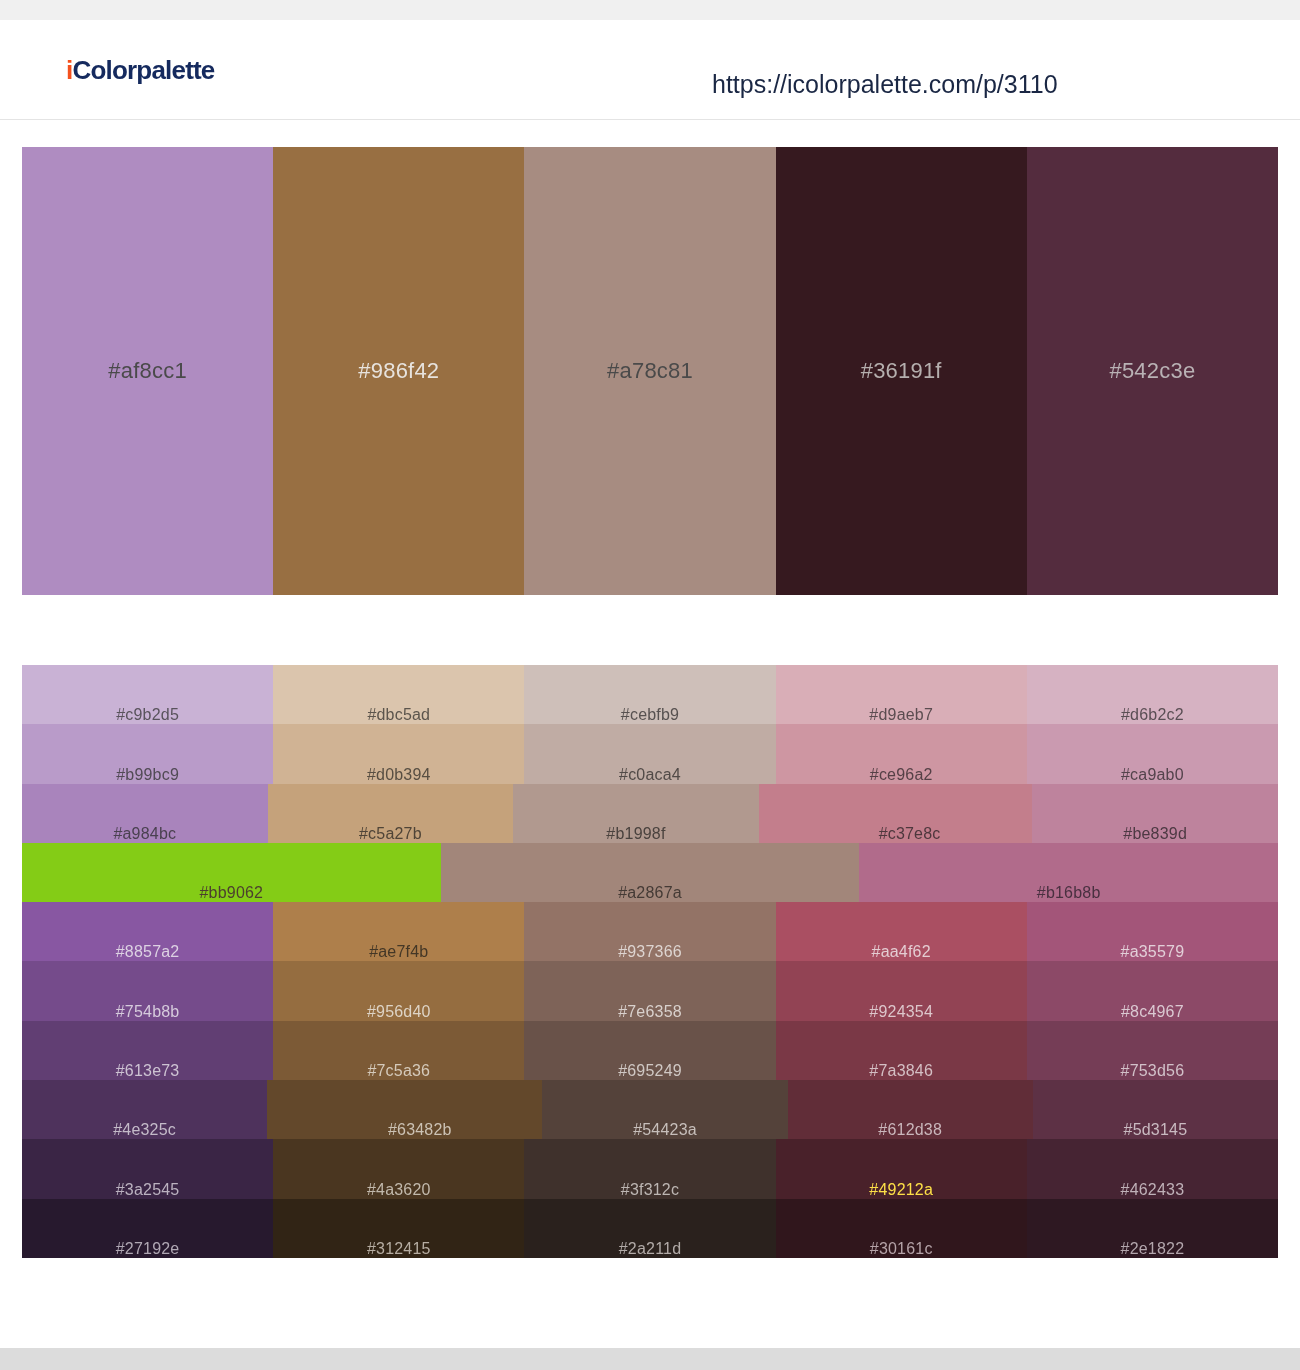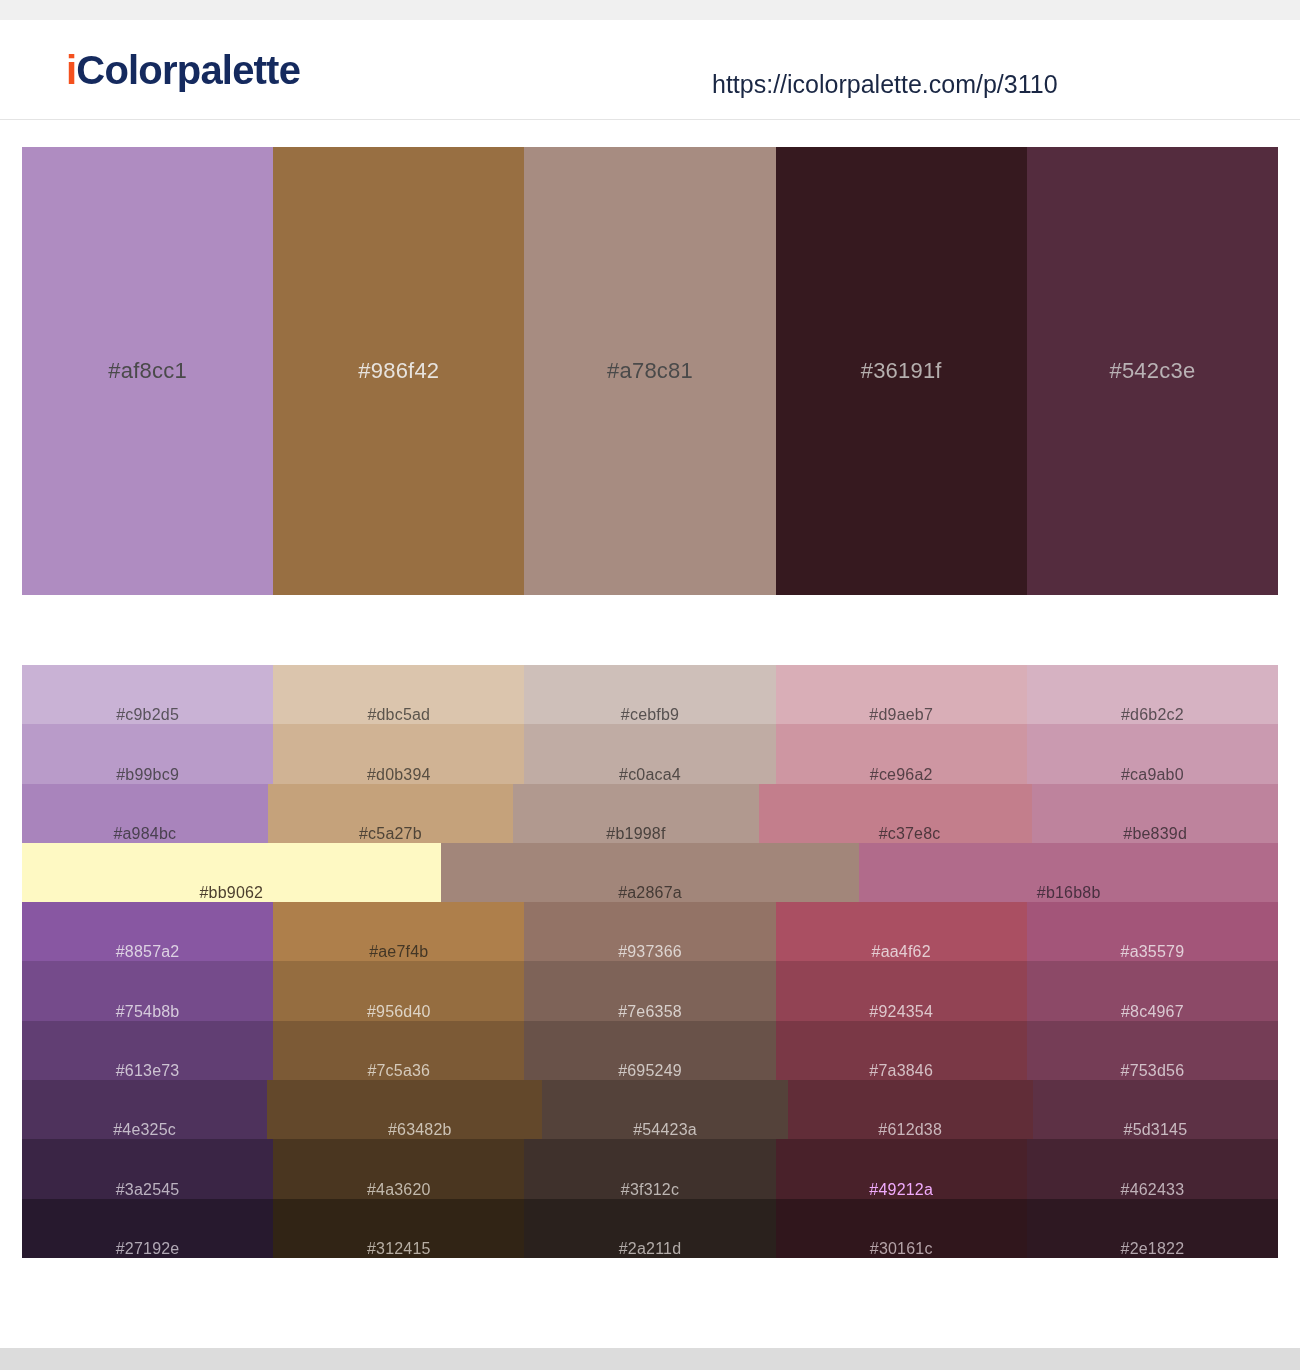--- a/index.html
+++ b/index.html
@@ -28,21 +28,21 @@
     height: 100px;
     background: #ffffff;
     border-bottom: 1px solid #e4e4e4;
     display: flex;
     align-items: center;
     box-sizing: border-box;
     position: relative;
   }
   .logo {
     margin-left: 66px;
-    font-size: 40px;
+    font-size: 26px;
     font-weight: bold;
     letter-spacing: -0.8px;
     line-height: 1;
     white-space: nowrap;
     font-family: "Liberation Sans", sans-serif;
   }
   .logo .logo-i {
     color: #f4511e;
   }
   .logo .logo-rest {
@@ -191,21 +191,21 @@
           <span style="color: rgb(74, 66, 62);">#b1998f</span>
         </div>
         <div class="shade-cell" style="background: rgb(195, 126, 140); padding-left: 28px;">
           <span style="color: rgb(78, 55, 61);">#c37e8c</span>
         </div>
         <div class="shade-cell" style="background: rgb(190, 131, 157);">
           <span style="color: rgb(77, 57, 67);">#be839d</span>
         </div>
       </div>
       <div class="shade-row">
-        <div class="shade-cell" style="background: #fef9c3;">
+        <div class="shade-cell" style="background: #84cc16;">
           <span style="color: rgb(76, 63, 46);">#bb9062</span>
         </div>
         <div class="shade-cell" style="background: rgb(162, 134, 122);">
           <span style="color: rgb(68, 58, 53);">#a2867a</span>
         </div>
         <div class="shade-cell" style="background: rgb(177, 107, 139);">
           <span style="color: rgb(73, 48, 64);">#b16b8b</span>
         </div>
       </div>
       <div class="shade-row">
@@ -280,21 +280,21 @@
         <div class="shade-cell" style="background: rgb(58, 37, 69);">
           <span style="color: rgb(187, 178, 192);">#3a2545</span>
         </div>
         <div class="shade-cell" style="background: rgb(74, 54, 32);">
           <span style="color: rgb(194, 185, 172);">#4a3620</span>
         </div>
         <div class="shade-cell" style="background: rgb(63, 49, 44);">
           <span style="color: rgb(189, 182, 179);">#3f312c</span>
         </div>
         <div class="shade-cell" style="background: rgb(73, 33, 42);">
-          <span style="color: #f0abfc;">#49212a</span>
+          <span style="color: #fde047;">#49212a</span>
         </div>
         <div class="shade-cell" style="background: rgb(70, 36, 51);">
           <span style="color: rgb(191, 177, 184);">#462433</span>
         </div>
       </div>
       <div class="shade-row">
         <div class="shade-cell" style="background: rgb(39, 25, 46);">
           <span style="color: rgb(176, 168, 180);">#27192e</span>
         </div>
         <div class="shade-cell" style="background: rgb(49, 36, 21);">

